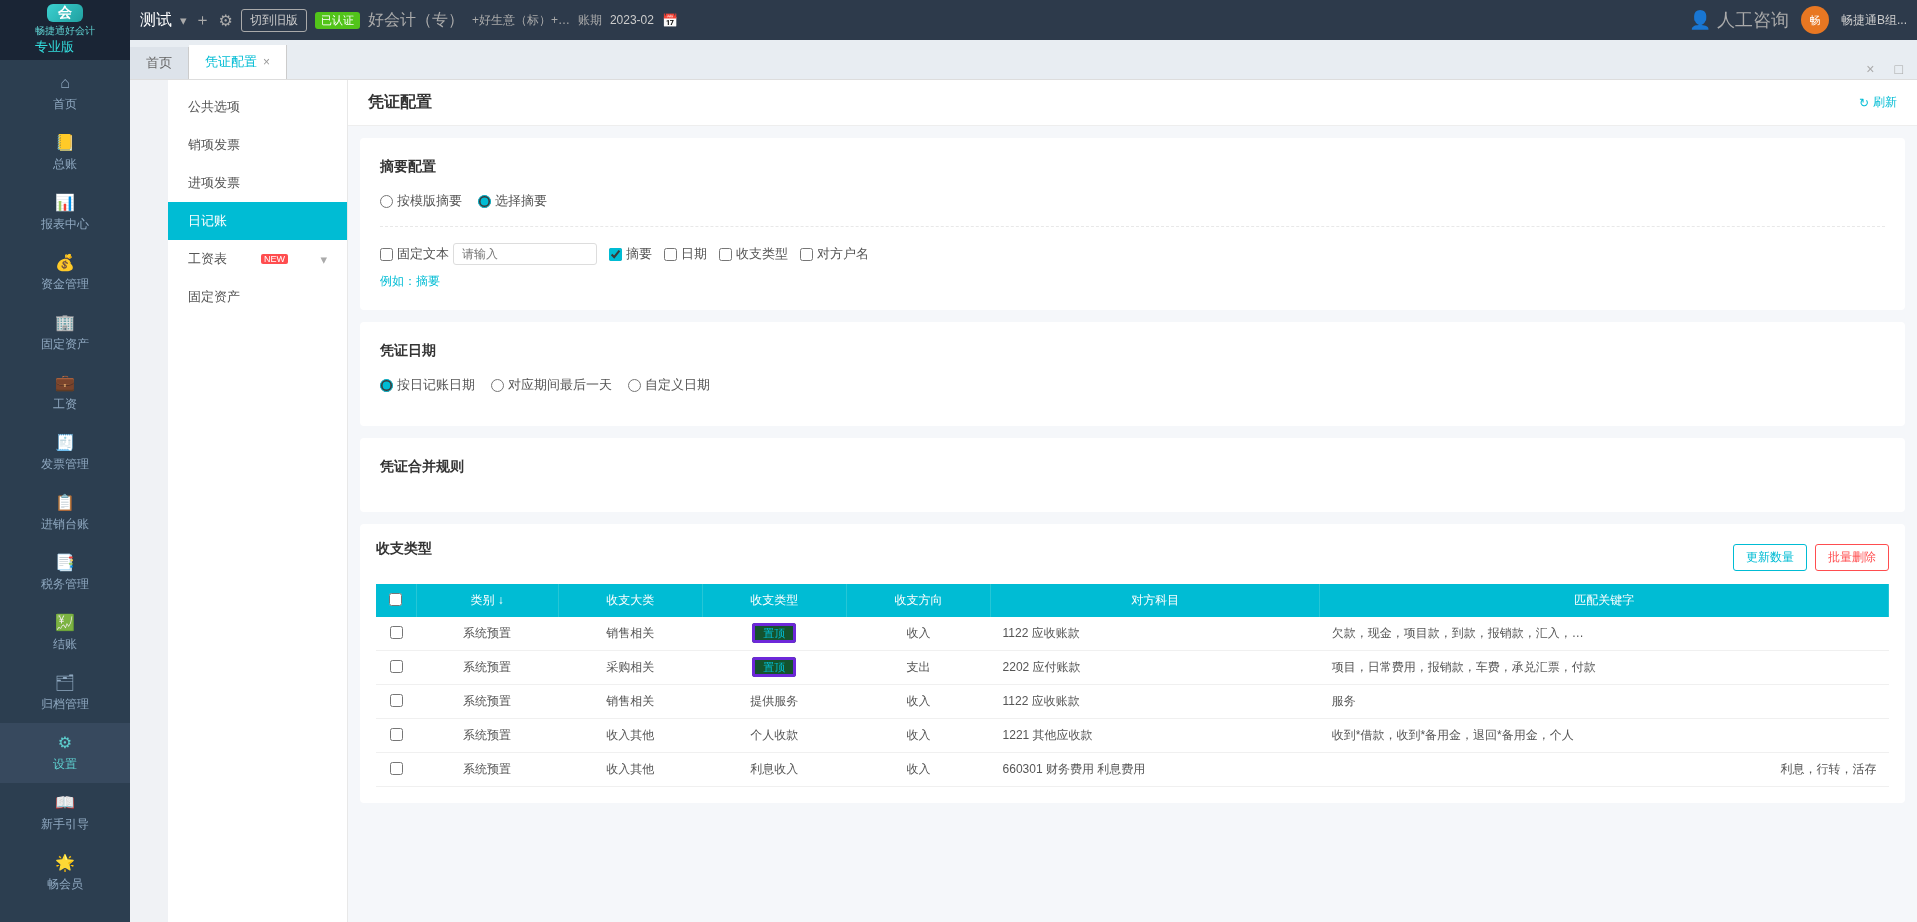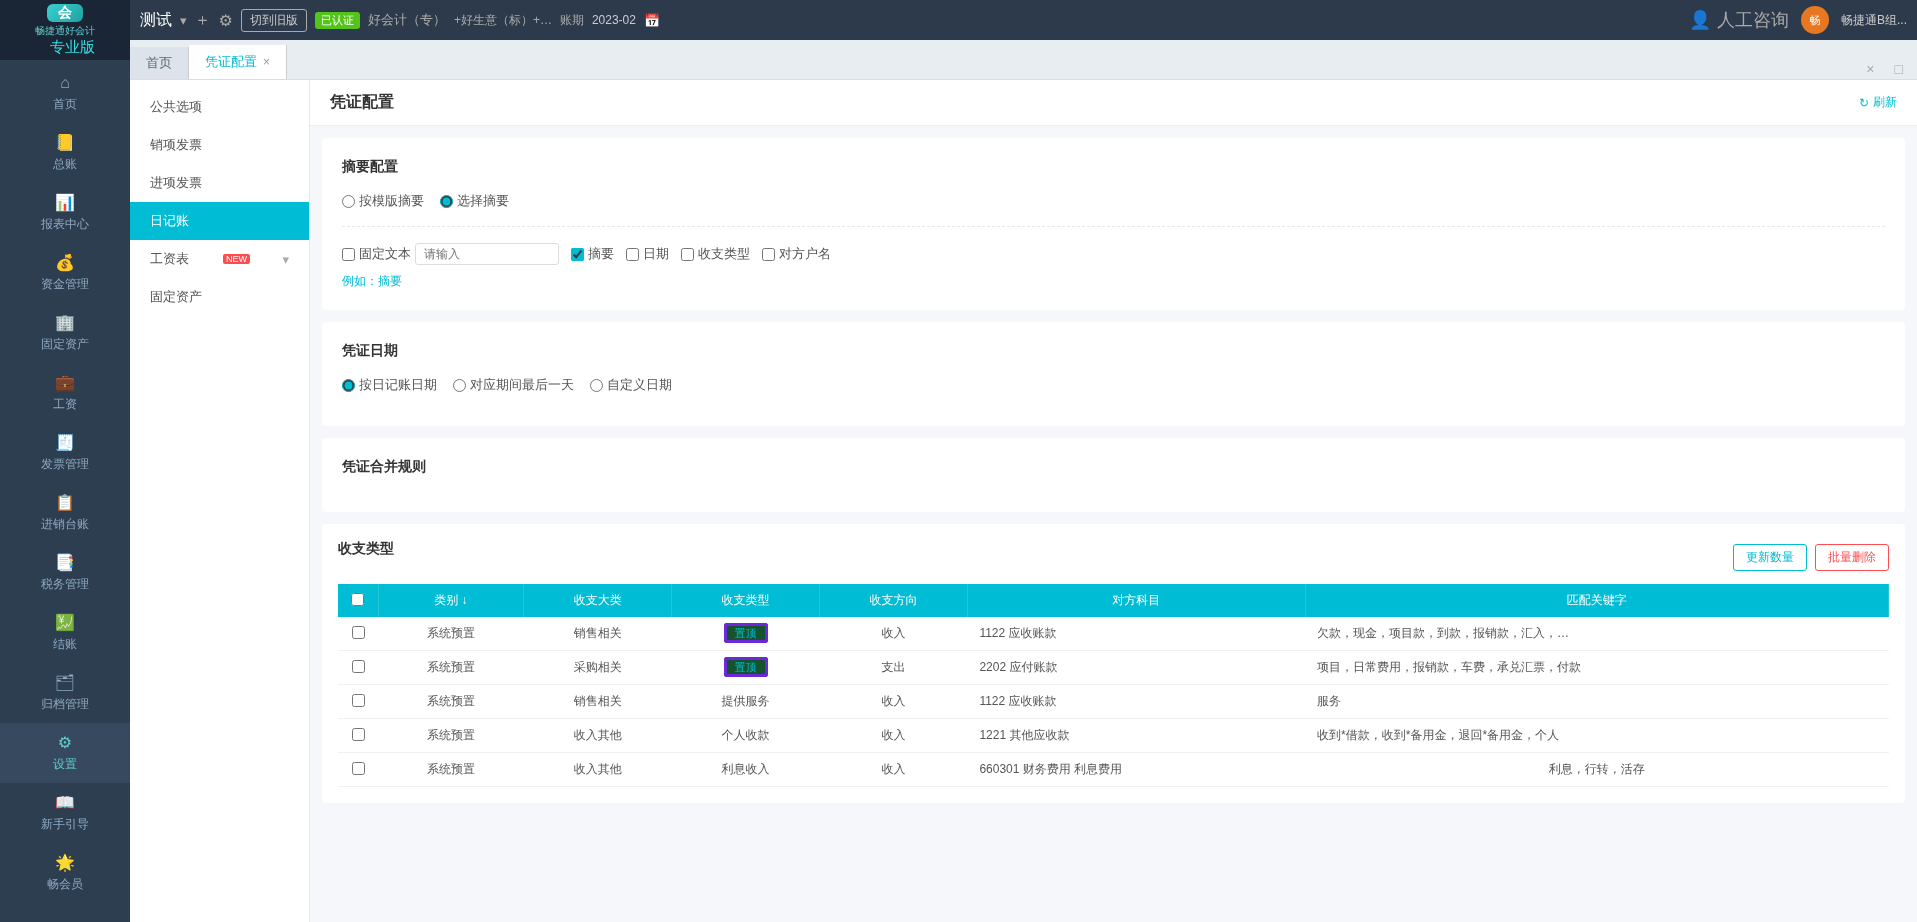--- a/index.html
+++ b/index.html
@@ -128,20 +128,21 @@
       color: #00bcd4;
       border-bottom: none;
       height: 34px;
     }
     .tab-close { color: #999; font-size: 12px; cursor: pointer; }
 
     
     .main-page {
       display: flex;
       height: calc(100vh - 80px);
+      padding-left: 38px;
     }
 
     
     .left-menu {
       width: 180px;
       background: #fff;
       border-right: 1px solid #e8e8e8;
       padding-top: 8px;
       flex-shrink: 0;
     }
@@ -261,21 +262,21 @@
     .win-btn { cursor: pointer; color: #aaa; font-size: 14px; padding: 2px 6px; }
   </style>
 </head>
 <body>
 
 <div class="sidebar">
   <div class="sidebar-logo">
     <div class="logo-icon">会</div>
     <div class="logo-text">
       <div>畅捷通好会计</div>
-      <div style="color:#3dd;font-size:15px;text-align:right;">专业版</div>
+      <div style="color:#3dd;font-size:13px;">专业版</div>
     </div>
   </div>
   <div class="sidebar-nav" id="sidebar-nav">
       <div class="nav-item">
         <span class="nav-icon">⌂</span>
         <span>首页</span>
       </div>
       <div class="nav-item">
         <span class="nav-icon">📒</span>
         <span>总账</span>
@@ -333,21 +334,21 @@
 
 <div class="top-bar">
   <span class="workspace-name">测试</span>
   <span class="dropdown-arrow">▾</span>
   <span class="icon-btn">＋</span>
   <span class="icon-btn">⚙</span>
   <span class="old-version-btn">切到旧版</span>
   <span class="status-tag">
     <span>已认证</span>
   </span>
-  <span style="color:#aaa;font-size:13px;">好会计（专）</span>
+  <span style="color:#aaa;font-size:16px;">好会计（专）</span>
   <span style="color:#aaa;font-size:12px;">+好生意（标）+…</span>
   <span style="color:#aaa;font-size:12px;">账期</span>
   <span style="color:#ccc;font-size:12px;">2023-02</span>
   <span style="color:#aaa;cursor:pointer;">📅</span>
 
   <div class="top-bar-right">
     <span class="consult">
       <span>👤</span>
       <span>人工咨询</span>
     </span>
@@ -529,20 +530,20 @@
                 <td style="text-align: left;">1221 其他应收款</td>
                 <td style="text-align: left;">收到*借款，收到*备用金，退回*备用金，个人</td>
               </tr>
               <tr>
                 <td><input type="checkbox" style=""></td>
                 <td>系统预置</td>
                 <td>收入其他</td>
                 <td>利息收入</td>
                 <td>收入</td>
                 <td style="text-align: left;">660301 财务费用 利息费用</td>
-                <td style="text-align: center;">利息，行转，活存</td>
+                <td style="text-align: right;">利息，行转，活存</td>
               </tr>
             </tbody>
         </table>
       </div>
     </div>
   </div>
 </div>
 
 </body></html>

